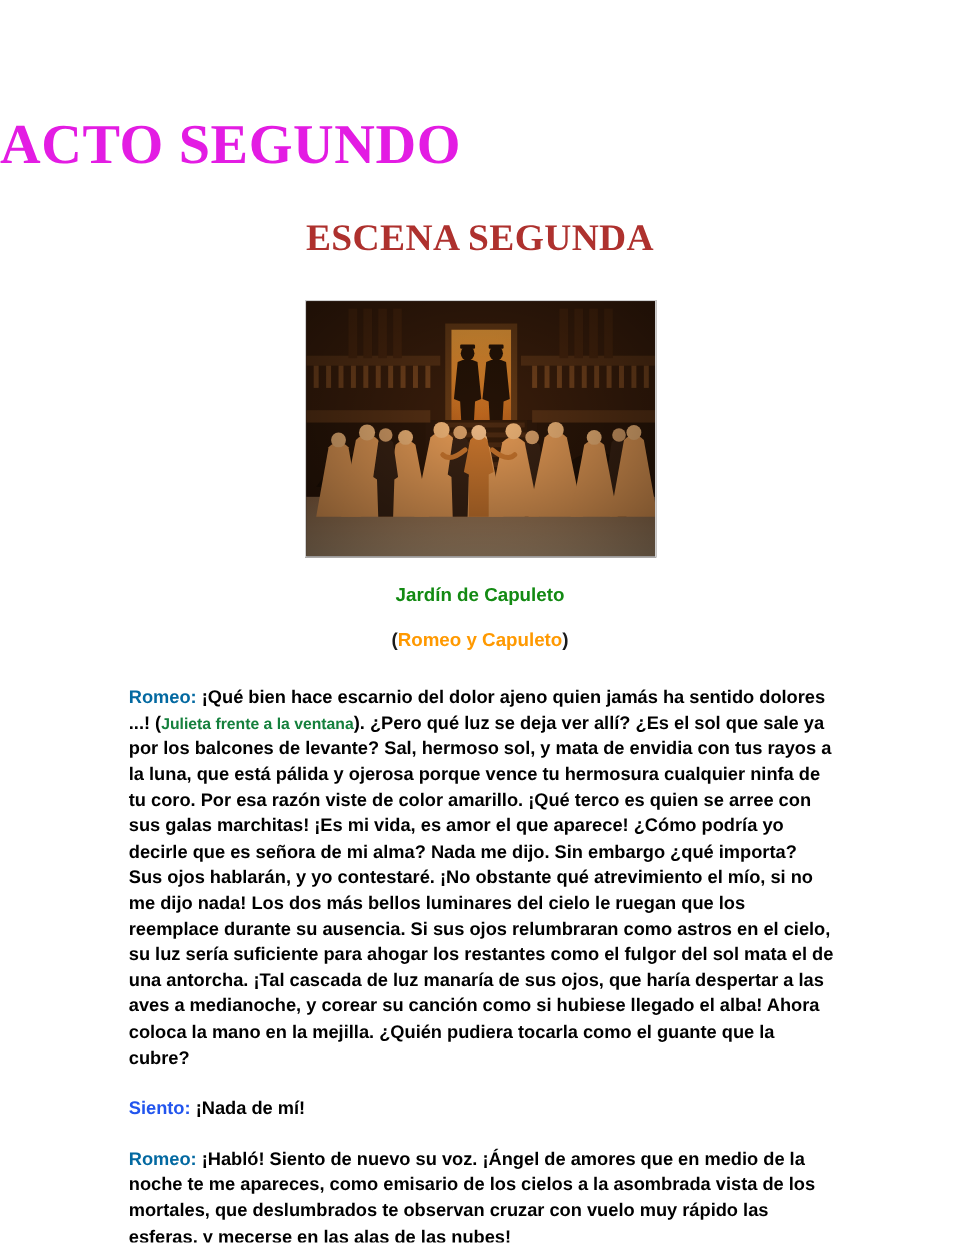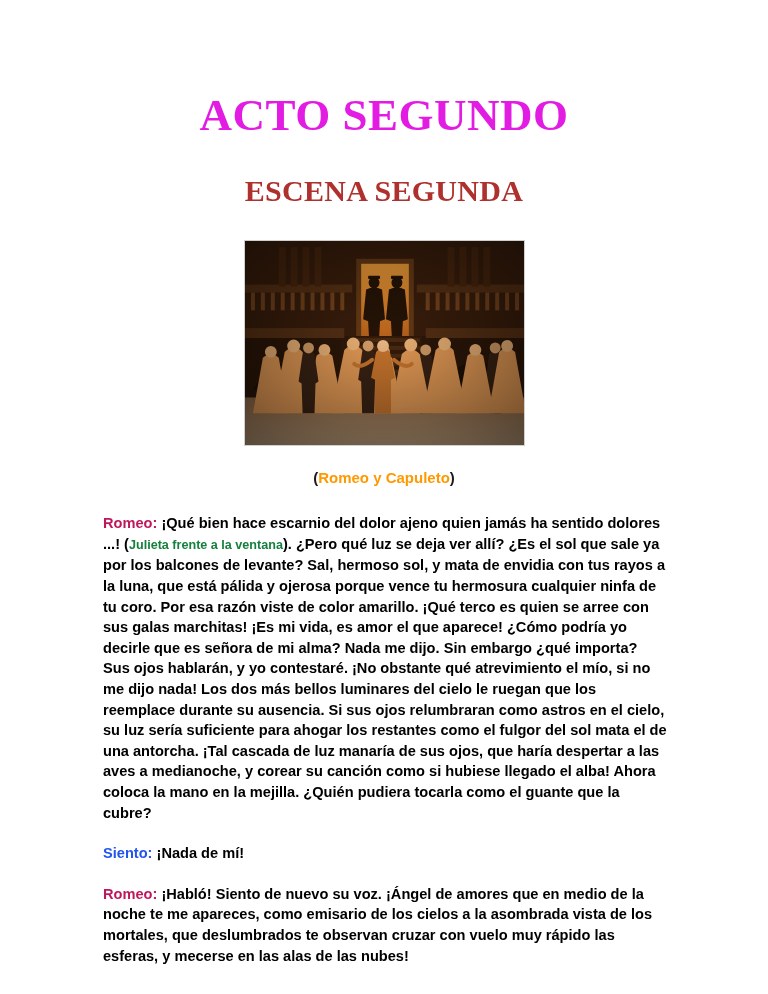--- a/index.html
+++ b/index.html
@@ -24,21 +24,20 @@
     padding: 0;
   }
 
   
   .act-title {
     font-family: "Liberation Serif", serif;
     font-weight: bold;
     font-size: 45px;
     line-height: 1.05;
     color: #e31ce3;
-    text-align: center;
     margin: 0;
     padding-top: 92px;
     letter-spacing: 0.5px;
   }
   .scene-title {
     font-family: "Liberation Serif", serif;
     font-weight: bold;
     font-size: 30px;
     line-height: 1.1;
     color: #ae312e;
@@ -93,21 +92,21 @@
     font-weight: bold;
     font-size: 14.6px;
     line-height: 20.6px;
     color: #000000;
     margin: 0;
     text-align: left;
   }
   .speech + .speech { margin-top: 20px; }
   #speech-1 { margin-top: 27px; }
 
-  .speaker-romeo { color: #be185d; }
+  .speaker-romeo { color: #0369a1; }
   .speaker-julieta { color: #2255ee; }
   .stage-dir {
     color: #15803d;
     font-size: 12.6px;
     font-weight: bold;
   }
 </style>
 </head>
 <body>
 
@@ -258,20 +257,21 @@
             <path d="M128 120 q-12 10 -18 4" stroke="#c9772f" stroke-width="4" fill="none" stroke-linecap="round"></path>
             <path d="M150 120 q12 10 18 4" stroke="#c9772f" stroke-width="4" fill="none" stroke-linecap="round"></path>
           </g>
         </g>
 
         <rect x="0" y="0" width="281" height="206" fill="#c86a1e" opacity="0.10"></rect>
         <rect x="0" y="0" width="281" height="206" fill="url(#vign)"></rect>
       </svg>
     </div>
 
+    <p class="caption caption-place">Jardín de Capuleto</p>
 
     <p class="caption caption-chars">
       <span>(</span><span class="inner">Romeo y Capuleto</span><span>)</span>
     </p>
   </div>
 
   <div class="body-text">
 
     <p class="speech" id="speech-1">
       <span class="speaker-romeo">Romeo:</span><span> ¡Qué bien hace escarnio del dolor ajeno quien jamás ha sentido dolores ...! (</span><span class="stage-dir">Julieta frente a la ventana</span><span>). ¿Pero qué luz se deja ver allí? ¿Es el sol que sale ya por los balcones de levante? Sal, hermoso sol, y mata de envidia con tus rayos a la luna, que está pálida y ojerosa porque vence tu hermosura cualquier ninfa de tu coro. Por esa razón viste de color amarillo. ¡Qué terco es quien se arree con sus galas marchitas! ¡Es mi vida, es amor el que aparece! ¿Cómo podría yo decirle que es señora de mi alma? Nada me dijo. Sin embargo ¿qué importa? Sus ojos hablarán, y yo contestaré. ¡No obstante qué atrevimiento el mío, si no me dijo nada! Los dos más bellos luminares del cielo le ruegan que los reemplace durante su ausencia. Si sus ojos relumbraran como astros en el cielo, su luz sería suficiente para ahogar los restantes como el fulgor del sol mata el de una antorcha. ¡Tal cascada de luz manaría de sus ojos, que haría despertar a las aves a medianoche, y corear su canción como si hubiese llegado el alba! Ahora coloca la mano en la mejilla. ¿Quién pudiera tocarla como el guante que la cubre?</span>

